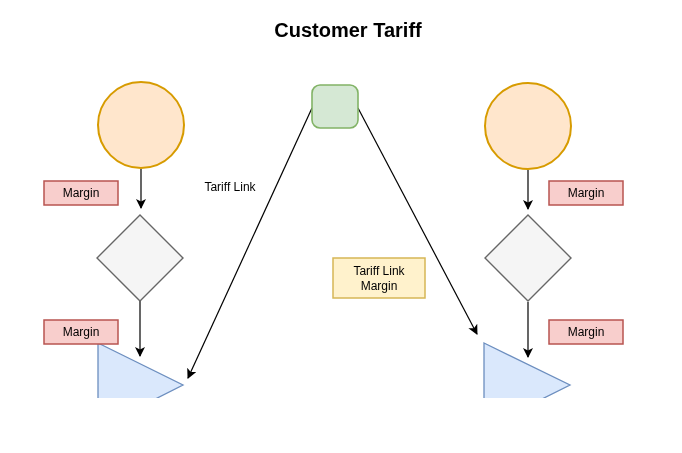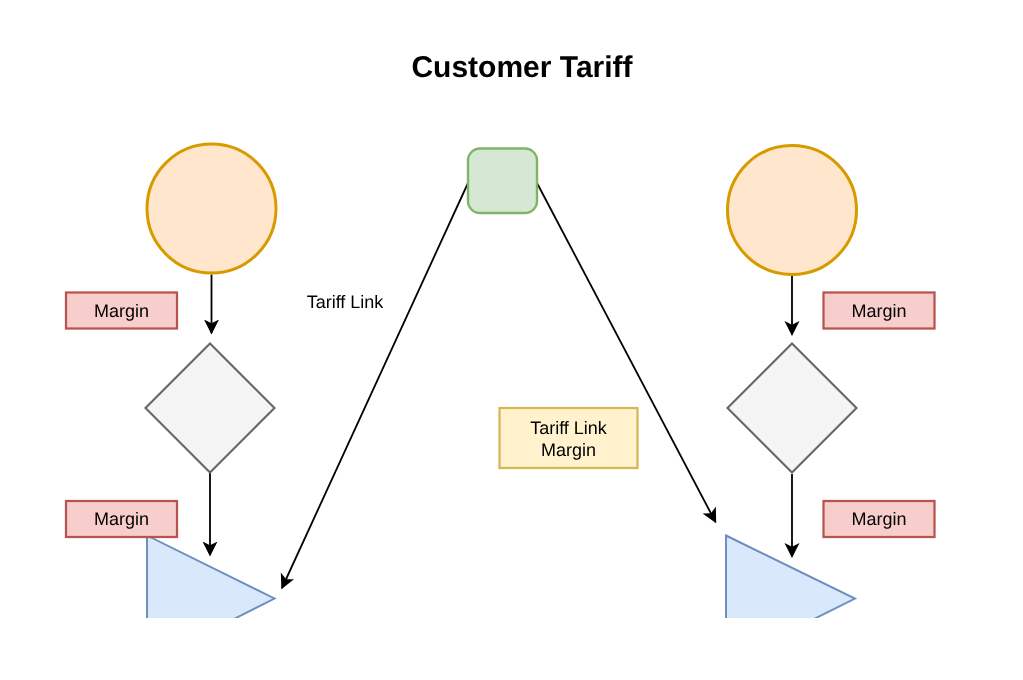--- a/index.html
+++ b/index.html
@@ -7,21 +7,20 @@
     padding: 0;
     background: #ffffff;
   }
   #canvas {
     position: relative;
     width: 682px;
     height: 398px;
     background: #ffffff;
     font-family: "Liberation Sans", "DejaVu Sans", sans-serif;
     overflow: hidden;
-    margin-top: 14px;
   }
   svg text {
     font-family: "Liberation Sans", "DejaVu Sans", sans-serif;
     fill: #000000;
   }
   .diagram-title {
     font-size: 20px;
     font-weight: bold;
   }
   .label-text {

